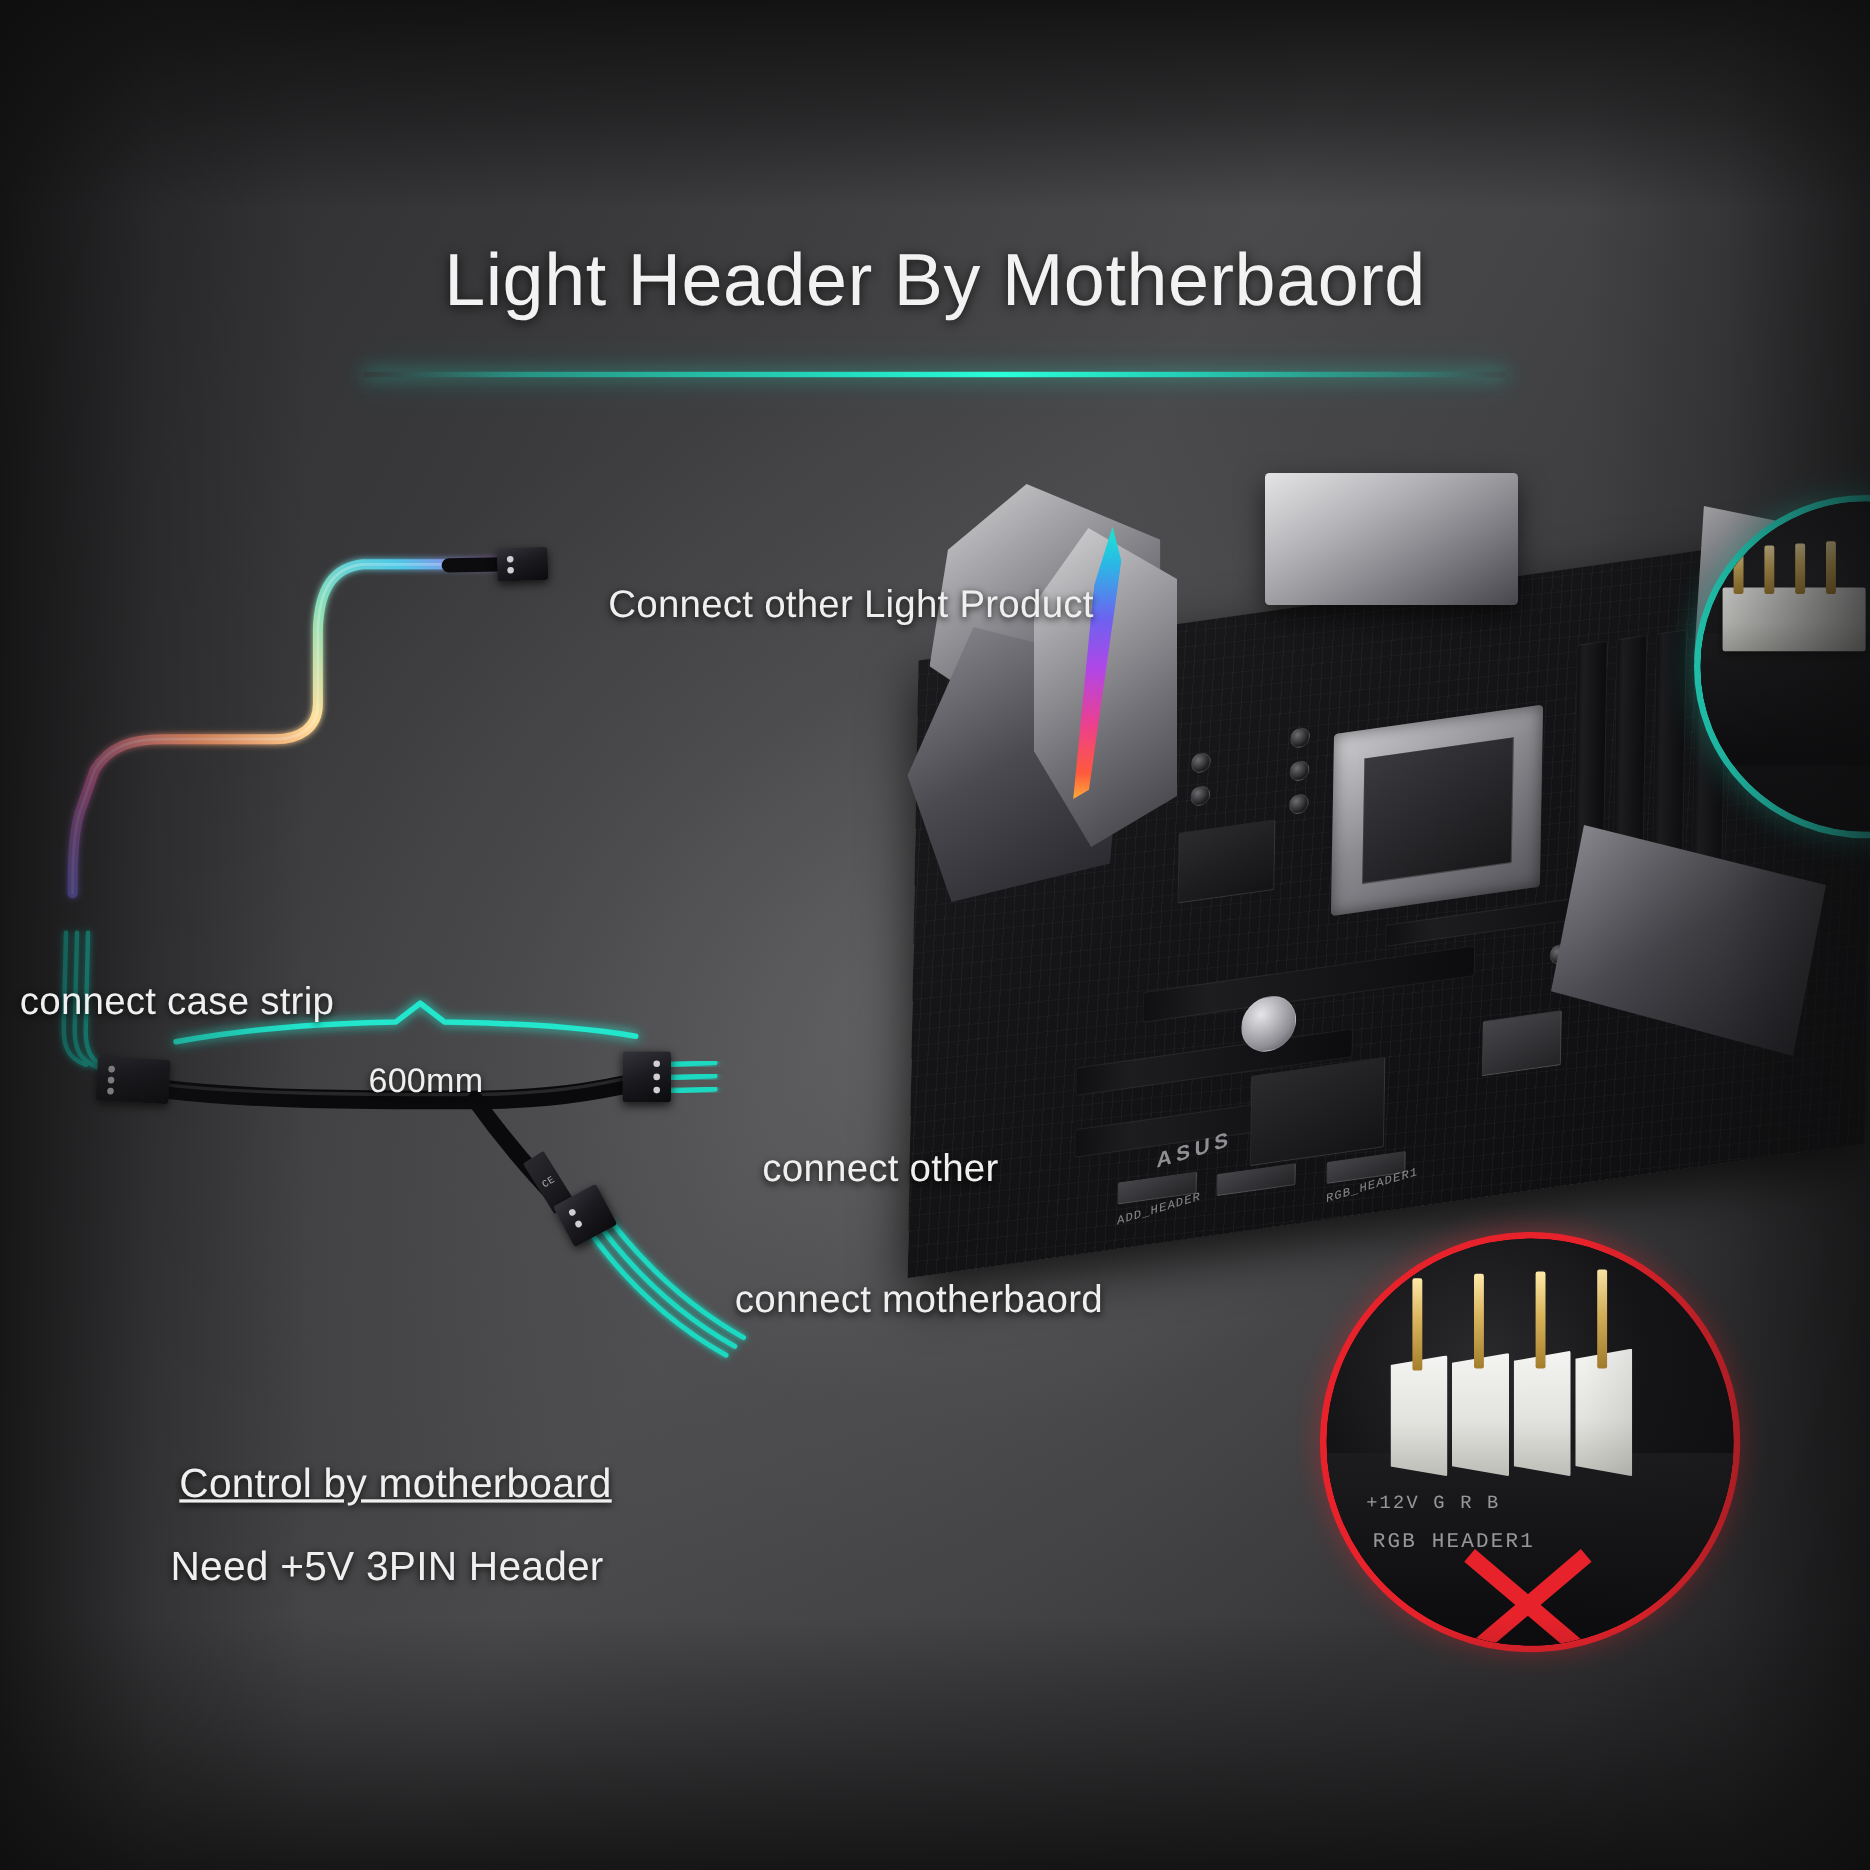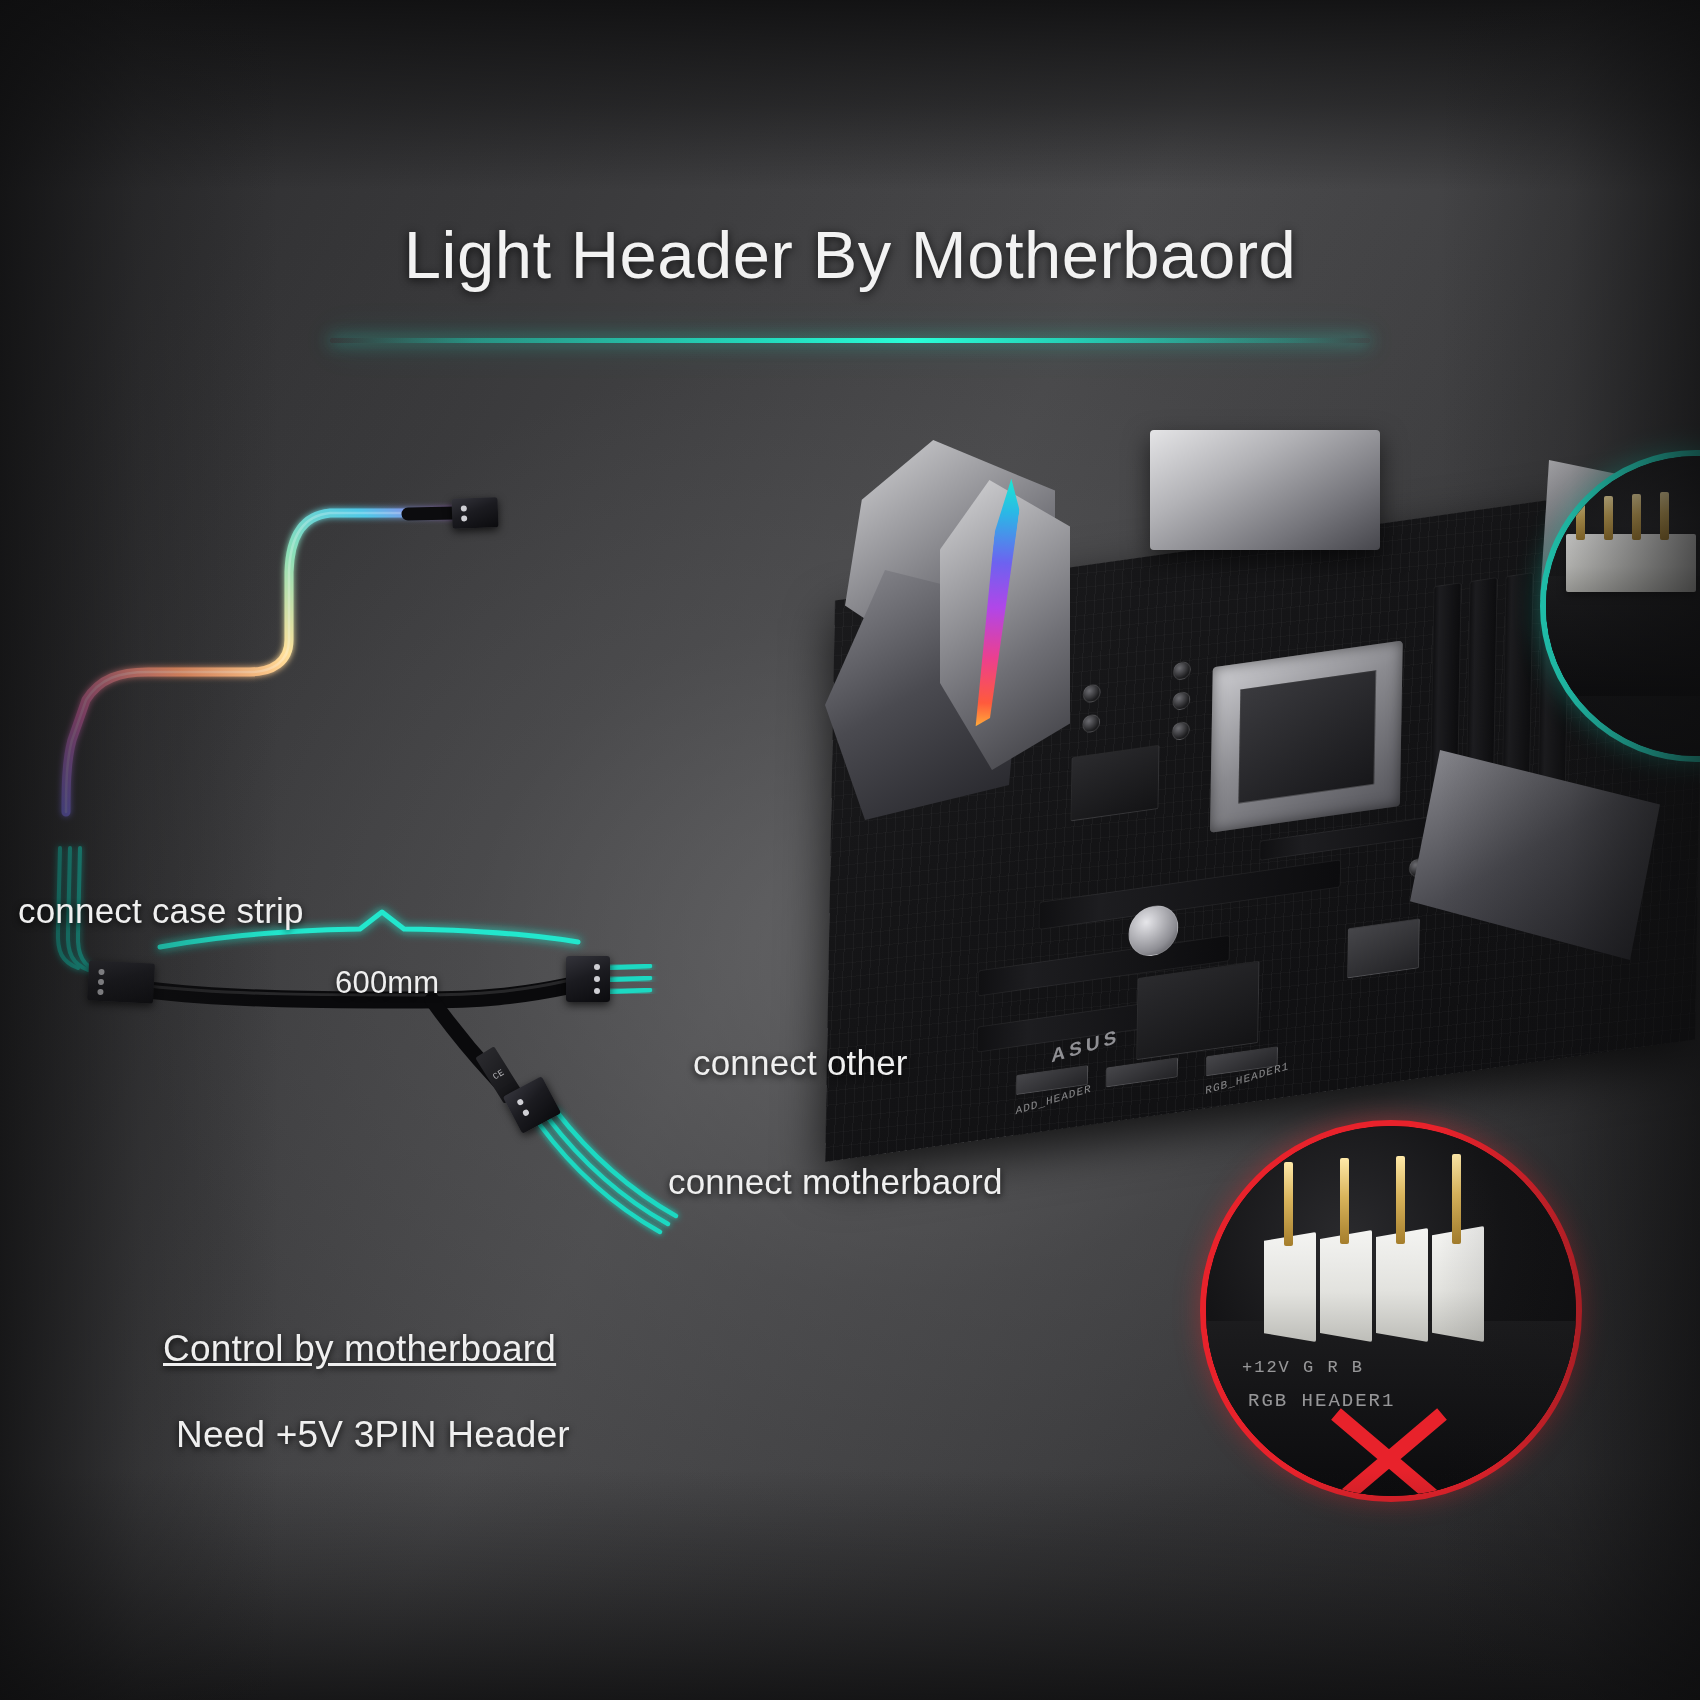--- a/index.html
+++ b/index.html
@@ -421,21 +421,22 @@
   </div>
 
   <div class="vignette-top"></div>
   <div class="vignette-bottom"></div>
   <div class="vignette-left"></div>
   <div class="vignette-right"></div>
 
   <div class="title">Light Header By Motherbaord</div>
   <div class="title-rule"></div>
 
+  <div class="lbl" style="left:553px; top:530px;">Connect other Light Product</div>
   <div class="lbl" style="left:18px; top:891px;">connect case strip</div>
   <div class="lbl lbl-sm" style="left:335px; top:965px;">600mm</div>
   <div class="lbl" style="left:693px; top:1043px;">connect other</div>
   <div class="lbl" style="left:668px; top:1162px;">connect motherbaord</div>
 
   <div class="lbl lbl-block" style="left:163px; top:1330px;text-decoration:underline;">Control by motherboard</div>
-  <div class="lbl lbl-block" style="left:176px; top:1405px;margin-top:11px;">Need +5V 3PIN Header</div>
+  <div class="lbl lbl-block" style="left:155px; top:1405px;">Need +5V 3PIN Header</div>
 
 </div>
 
 </body></html>

